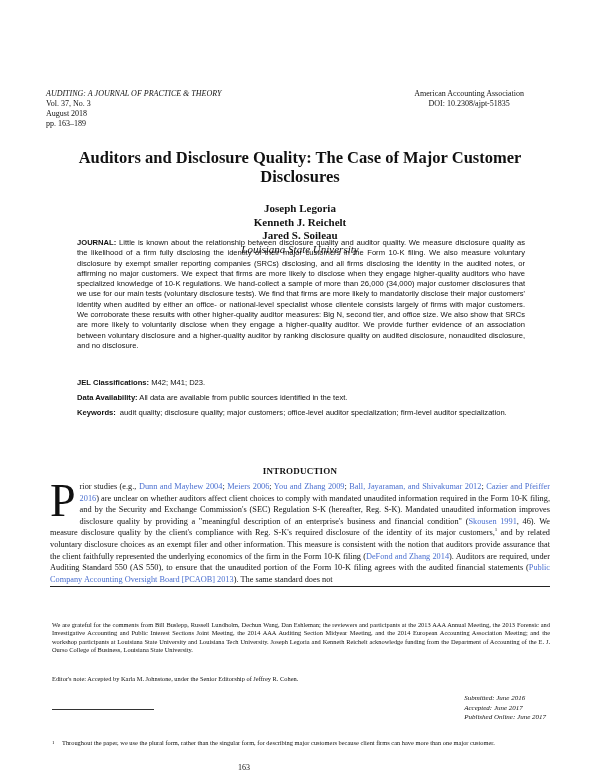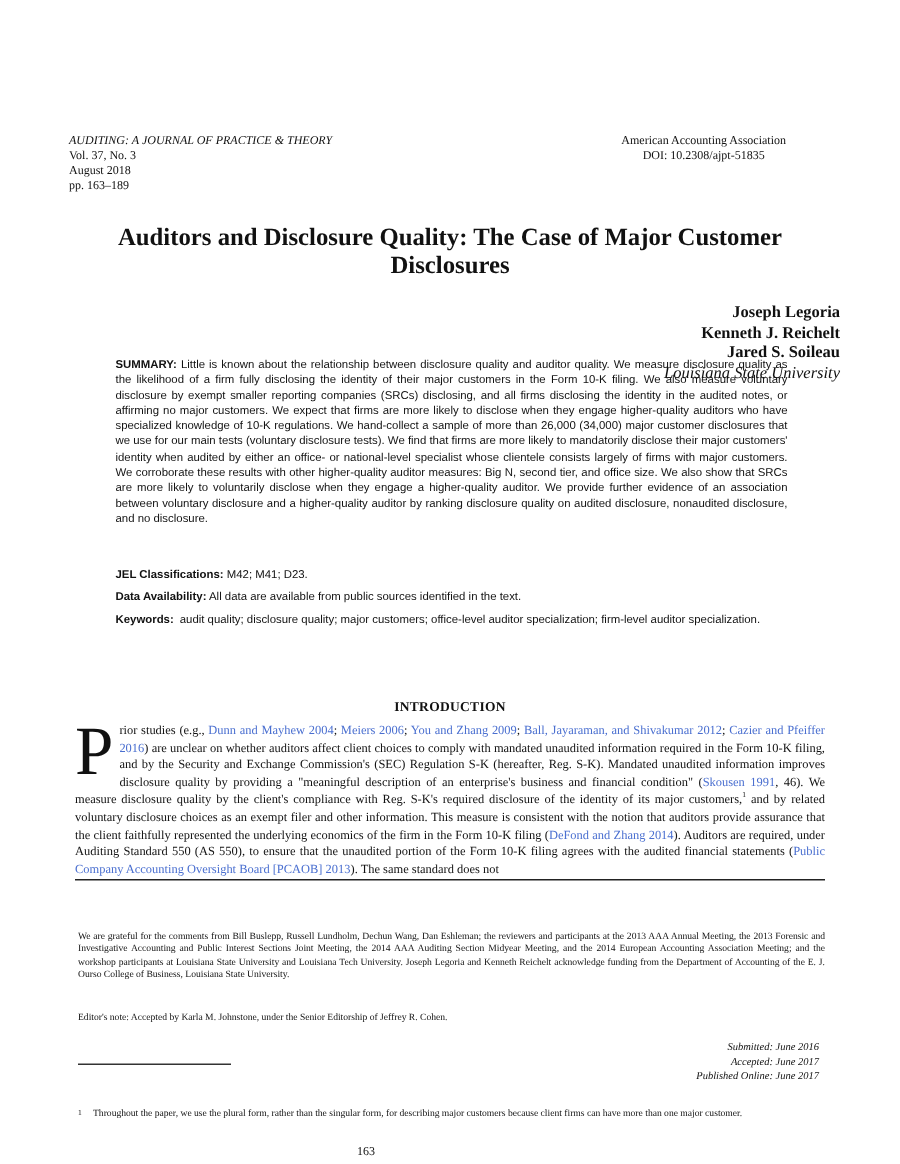--- a/index.html
+++ b/index.html
@@ -6,21 +6,21 @@
     body { width: 600px; height: 776px; position: relative; overflow: hidden; color: #111; }
     .page { position: absolute; left: 0; top: 0; width: 600px; height: 776px; }
     .serif { font-family: "Liberation Serif", "DejaVu Serif", serif; margin-top: 25px; }
     .sans { font-family: "Liberation Sans", "DejaVu Sans", sans-serif; }
 
     .hdr-left { position: absolute; left: 46px; top: 64px; font-size: 8px; line-height: 10px; }
     .hdr-left .journal { font-style: italic; }
     .hdr-right { position: absolute; right: 76px; top: 64px; font-size: 8px; line-height: 10px; text-align: center; }
 
     .title { position: absolute; left: 40px; width: 520px; top: 123px; text-align: center; font-size: 16.5px; font-weight: bold; line-height: 19px; }
-    .authors { position: absolute; left: 40px; width: 520px; top: 177px; text-align: right; font-size: 11px; line-height: 13.5px; }
+    .authors { position: absolute; left: 40px; width: 520px; top: 177px; text-align: center; font-size: 11px; line-height: 13.5px; }
     .authors .name { font-weight: bold; display: block; }
     .authors .aff { font-style: italic; display: block; }
 
     .abstract { position: absolute; left: 77px; width: 448px; top: 238px; font-size: 7.6px; line-height: 10.3px; text-align: justify; }
     .abstract b { font-weight: bold; }
     .meta { position: absolute; left: 77px; width: 448px; font-size: 7.6px; line-height: 10.3px; }
     .meta b { font-weight: bold; }
     .jel { top: 378px; }
     .avail { top: 393px; }
     .kw { top: 408px; display: flex; justify-content: space-between; }
@@ -30,21 +30,21 @@
     .intro-h { position: absolute; left: 40px; width: 520px; top: 441px; text-align: center; font-size: 9px; font-weight: bold; letter-spacing: 0.2px; }
 
     .body-text { position: absolute; left: 50px; width: 500px; top: 456px; font-size: 8.3px; line-height: 11.6px; text-align: justify; }
     .dropcap { float: left; font-size: 46px; line-height: 38px; margin: 1px 4px 0 0; font-weight: normal; }
     .cite { color: #4a6fd0; }
     sup { font-size: 5px; vertical-align: 4px; line-height: 0; }
 
     .rule { position: absolute; left: 50px; width: 500px; top: 586px; height: 0; border-top: 1px solid #222; }
     .ack { position: absolute; left: 52px; width: 498px; top: 596px; font-size: 6.4px; line-height: 8.4px; text-align: justify; }
     .editor { position: absolute; left: 52px; width: 498px; top: 650px; font-size: 6.4px; line-height: 8.4px; }
-    .dates { position: absolute; right: 54px; top: 669px; font-size: 7px; line-height: 9.5px; text-align: right; font-style: italic; }
+    .dates { position: absolute; right: 54px; top: 669px; font-size: 7px; line-height: 9.5px; font-style: italic; }
 
     .fn-rule { position: absolute; left: 52px; width: 102px; top: 709px; border-top: 1px solid #333; }
     .footnote { position: absolute; left: 52px; width: 496px; top: 714px; font-size: 6.4px; line-height: 8.4px; display: flex; }
     .footnote .fn-num { flex: 0 0 auto; width: 10px; font-size: 5px; vertical-align: top; }
     .footnote .fn-text { flex: 1; }
     .pageno { position: absolute; left: 0; width: 488px; top: 738px; text-align: center; font-size: 8px; font-family: Liberation Serif, serif; }
   </style>
 </head>
 <body>
 
@@ -65,21 +65,21 @@
   <div class="title serif">Auditors and Disclosure Quality: The Case of Major Customer Disclosures</div>
 
   <div class="authors serif">
     <span class="name">Joseph Legoria</span>
     <span class="name">Kenneth J. Reichelt</span>
     <span class="name">Jared S. Soileau</span>
     <span class="aff">Louisiana State University</span>
   </div>
 
   <div class="abstract sans">
-    <b>SUMMARY:</b>
+    <b>JOURNAL:</b>
     <span>Little is known about the relationship between disclosure quality and auditor quality. We measure disclosure quality as the likelihood of a firm fully disclosing the identity of their major customers in the Form 10-K filing. We also measure voluntary disclosure by exempt smaller reporting companies (SRCs) disclosing, and all firms disclosing the identity in the audited notes, or affirming no major customers. We expect that firms are more likely to disclose when they engage higher-quality auditors who have specialized knowledge of 10-K regulations. We hand-collect a sample of more than 26,000 (34,000) major customer disclosures that we use for our main tests (voluntary disclosure tests). We find that firms are more likely to mandatorily disclose their major customers' identity when audited by either an office- or national-level specialist whose clientele consists largely of firms with major customers. We corroborate these results with other higher-quality auditor measures: Big N, second tier, and office size. We also show that SRCs are more likely to voluntarily disclose when they engage a higher-quality auditor. We provide further evidence of an association between voluntary disclosure and a higher-quality auditor by ranking disclosure quality on audited disclosure, nonaudited disclosure, and no disclosure.</span>
   </div>
 
   <div class="meta jel sans">
     <b>JEL Classifications:</b>
     <span>M42; M41; D23.</span>
   </div>
 
   <div class="meta avail sans">
     <b>Data Availability:</b>

